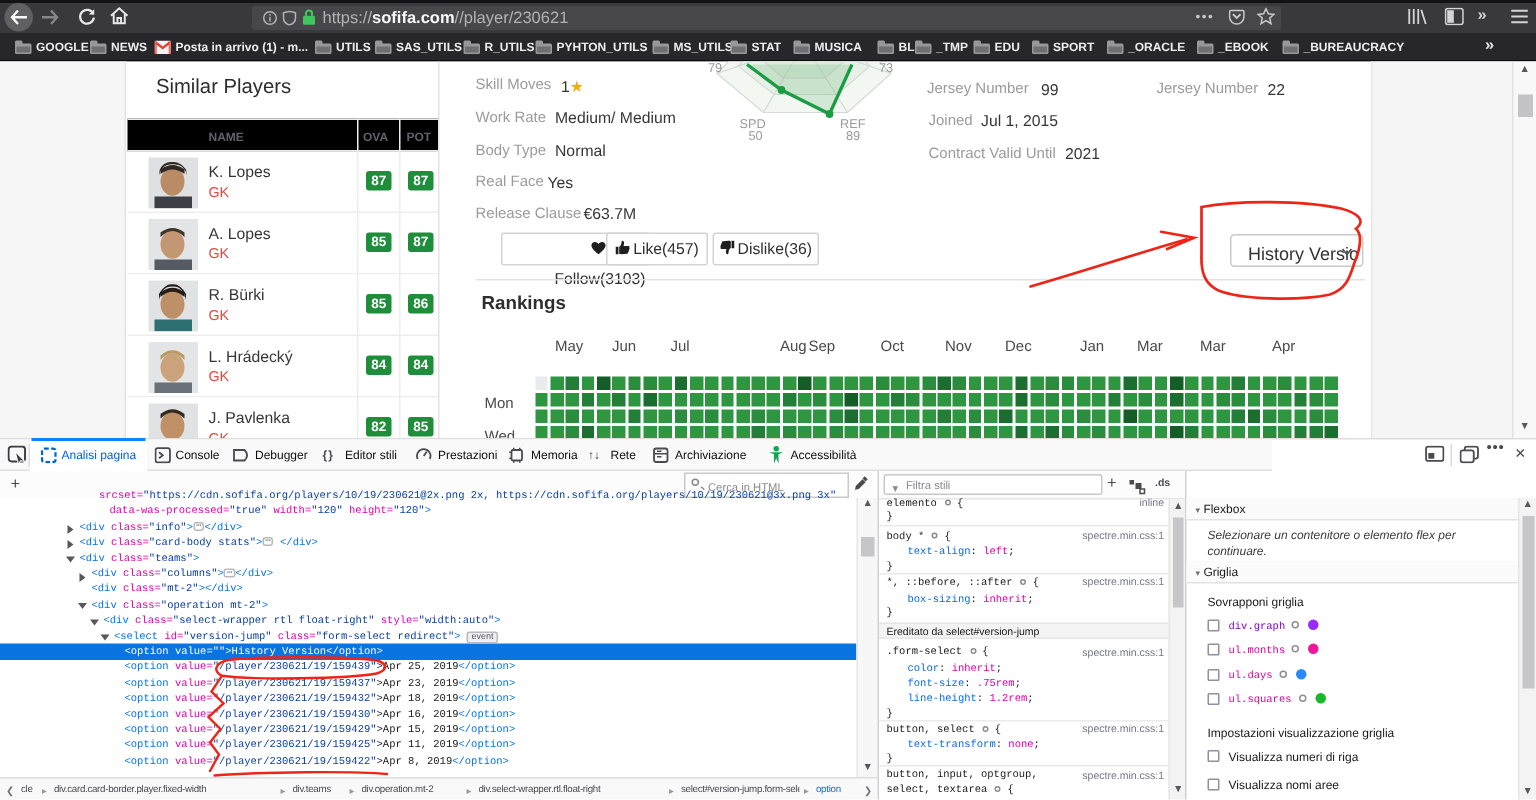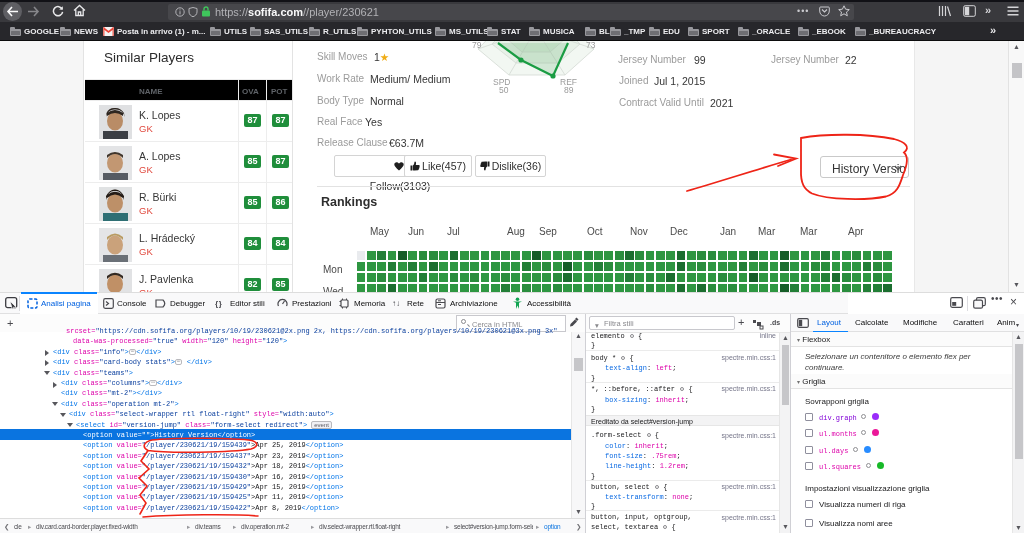--- a/index.html
+++ b/index.html
@@ -401,21 +401,21 @@
         <svg class="abs" style="left:73px;top:8px" width="8" height="6" viewBox="0 0 8 6">
           <path d="M1 1 L4 4.5 L7 1" stroke="#555" stroke-width="1.2" fill="none"></path>
         </svg>
       </div>
 
     <div class="abs" id="sep1"></div>
     <div class="abs" id="rankings">Rankings</div>
     <div class="mon" style="left:370px">May</div>
     <div class="mon" style="left:408px">Jun</div>
     <div class="mon" style="left:447px">Jul</div>
-    <div class="mon" style="left:507px">Aug</div>
+    <div class="mon" style="left:520px">Aug</div>
     <div class="mon" style="left:539px">Sep</div>
     <div class="mon" style="left:587px">Oct</div>
     <div class="mon" style="left:630px">Nov</div>
     <div class="mon" style="left:670px">Dec</div>
     <div class="mon" style="left:720px">Jan</div>
     <div class="mon" style="left:758px">Mar</div>
     <div class="mon" style="left:800px">Mar</div>
     <div class="mon" style="left:848px">Apr</div>
     <div class="daylab" style="top:223px">Mon</div>
     <div class="daylab" style="top:245px">Wed</div>
@@ -797,33 +797,20 @@
       </div>
       <div class="abs" id="inhband">Ereditato da select#version-jump</div>
       <div class="abs" id="rsb">
           <div class="sbarrow" style="top:1px;left:2px">▲</div>
           <div style="position:absolute;left:2px;top:12px;width:7px;height:60px;background:#c6c6c9;"></div>
           <div class="sbarrow" style="top:190px;left:2px">▼</div>
         </div>
     </div>
 
     <div class="abs" id="lpane">
-      <div class="abs" id="ltabs">
-        <svg class="abs" style="left:6px;top:4px" width="12" height="10" viewBox="0 0 12 10">
-            <rect x="0.7" y="0.7" width="10.6" height="8.6" rx="1.2" stroke="#4a4a4f" stroke-width="1.2" fill="none"></rect>
-            <rect x="1.8" y="1.8" width="3.4" height="6.4" fill="#4a4a4f"></rect>
-          </svg>
-        <div class="ltab" style="left:26px;color:#0061e0;">Layout</div>
-        <div class="abs" style="left:22px;top:16.5px;width:35px;height:1.5px;background:#0a84ff;"></div>
-        <div class="ltab" style="left:64px">Calcolate</div>
-        <div class="ltab" style="left:112px">Modifiche</div>
-        <div class="ltab" style="left:162px">Caratteri</div>
-        <div class="ltab" style="left:206px">Anim</div>
-        <div class="abs" style="left:225px;top:7px;font-size:6px;color:#4a4a4f;">▾</div>
-      </div>
       <div class="lhdr" style="top:18px"><span style="margin-left:6px;color:#737373;font-size:6px;">▾</span> <span>Flexbox</span></div>
       <div class="ltxt" style="left:14px;top:38px;font-style:italic;color:#3b3b3b;">Selezionare un contenitore o elemento flex per</div>
       <div class="ltxt" style="left:14px;top:49px;font-style:italic;color:#3b3b3b;">continuare.</div>
       <div class="lhdr" style="top:60px"><span style="margin-left:6px;color:#737373;font-size:6px;">▾</span> <span>Griglia</span></div>
       <div class="ltxt" style="left:14px;top:83px;">Sovrapponi griglia</div>
       <div class="cbox" style="left:14px;top:99px"></div>
       <div class="lmono" style="left:28px;top:100px;color:#8000d7;">div.graph</div>
       <div class="gear" style="left:70px;top:100px"></div>
       <div class="dot" style="left:81px;top:99px;background:#9a2cfa;"></div>
       <div class="cbox" style="left:14px;top:115px"></div>

